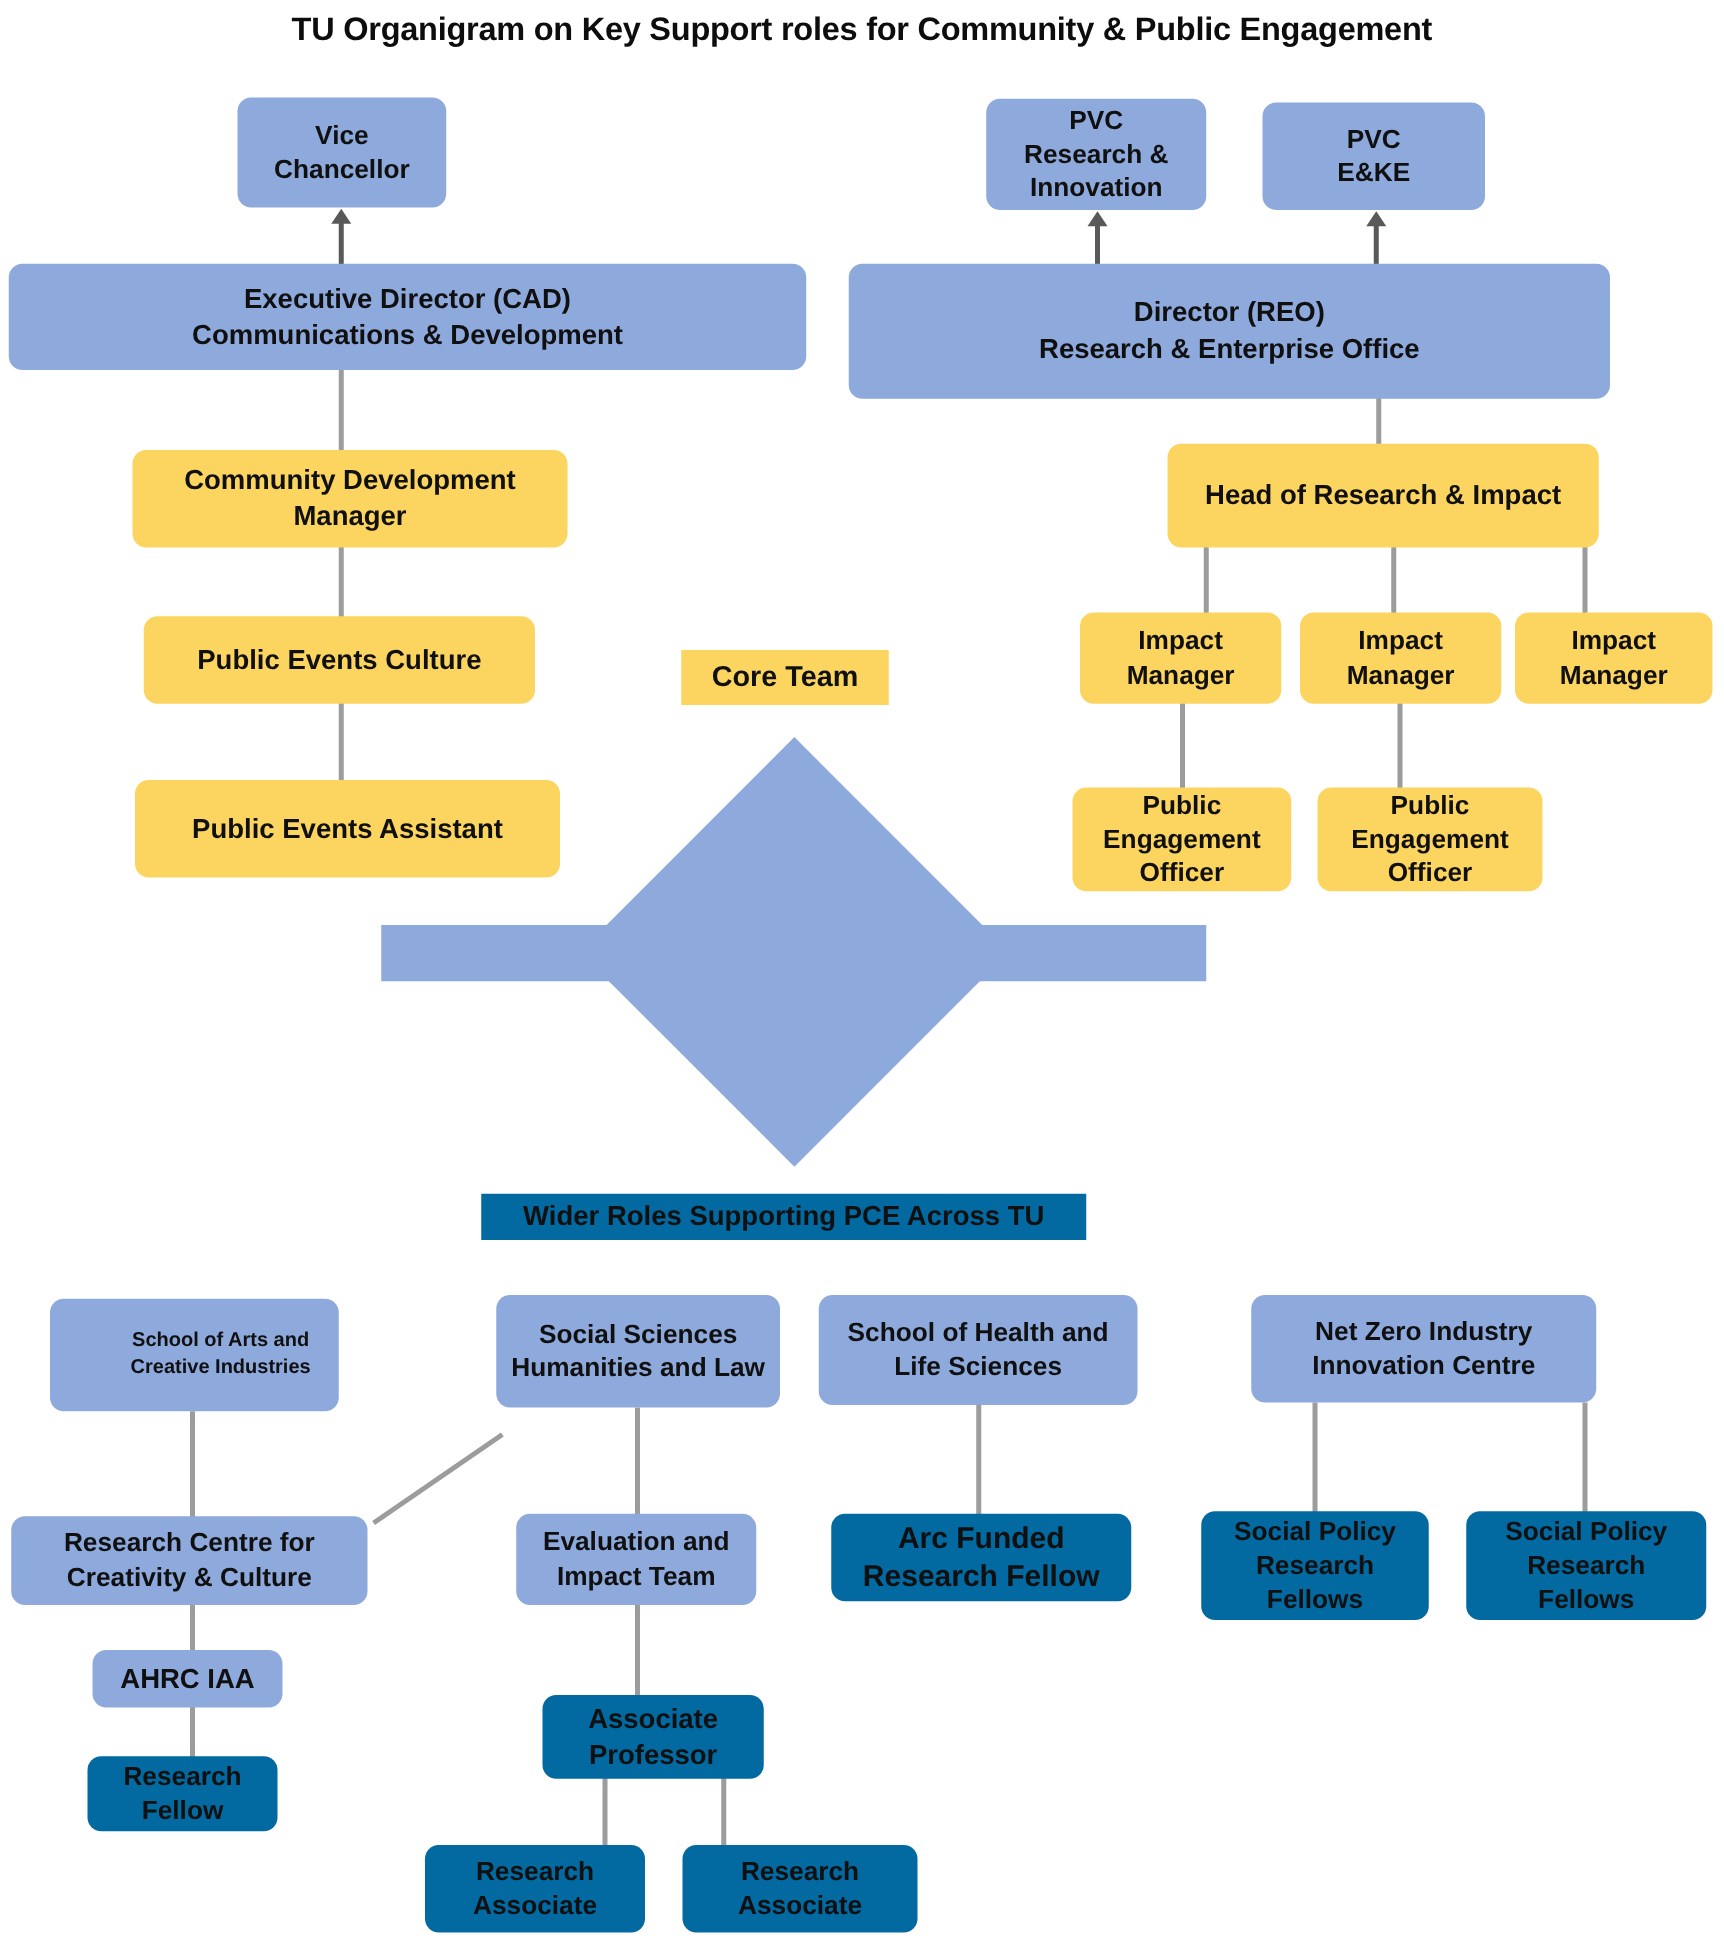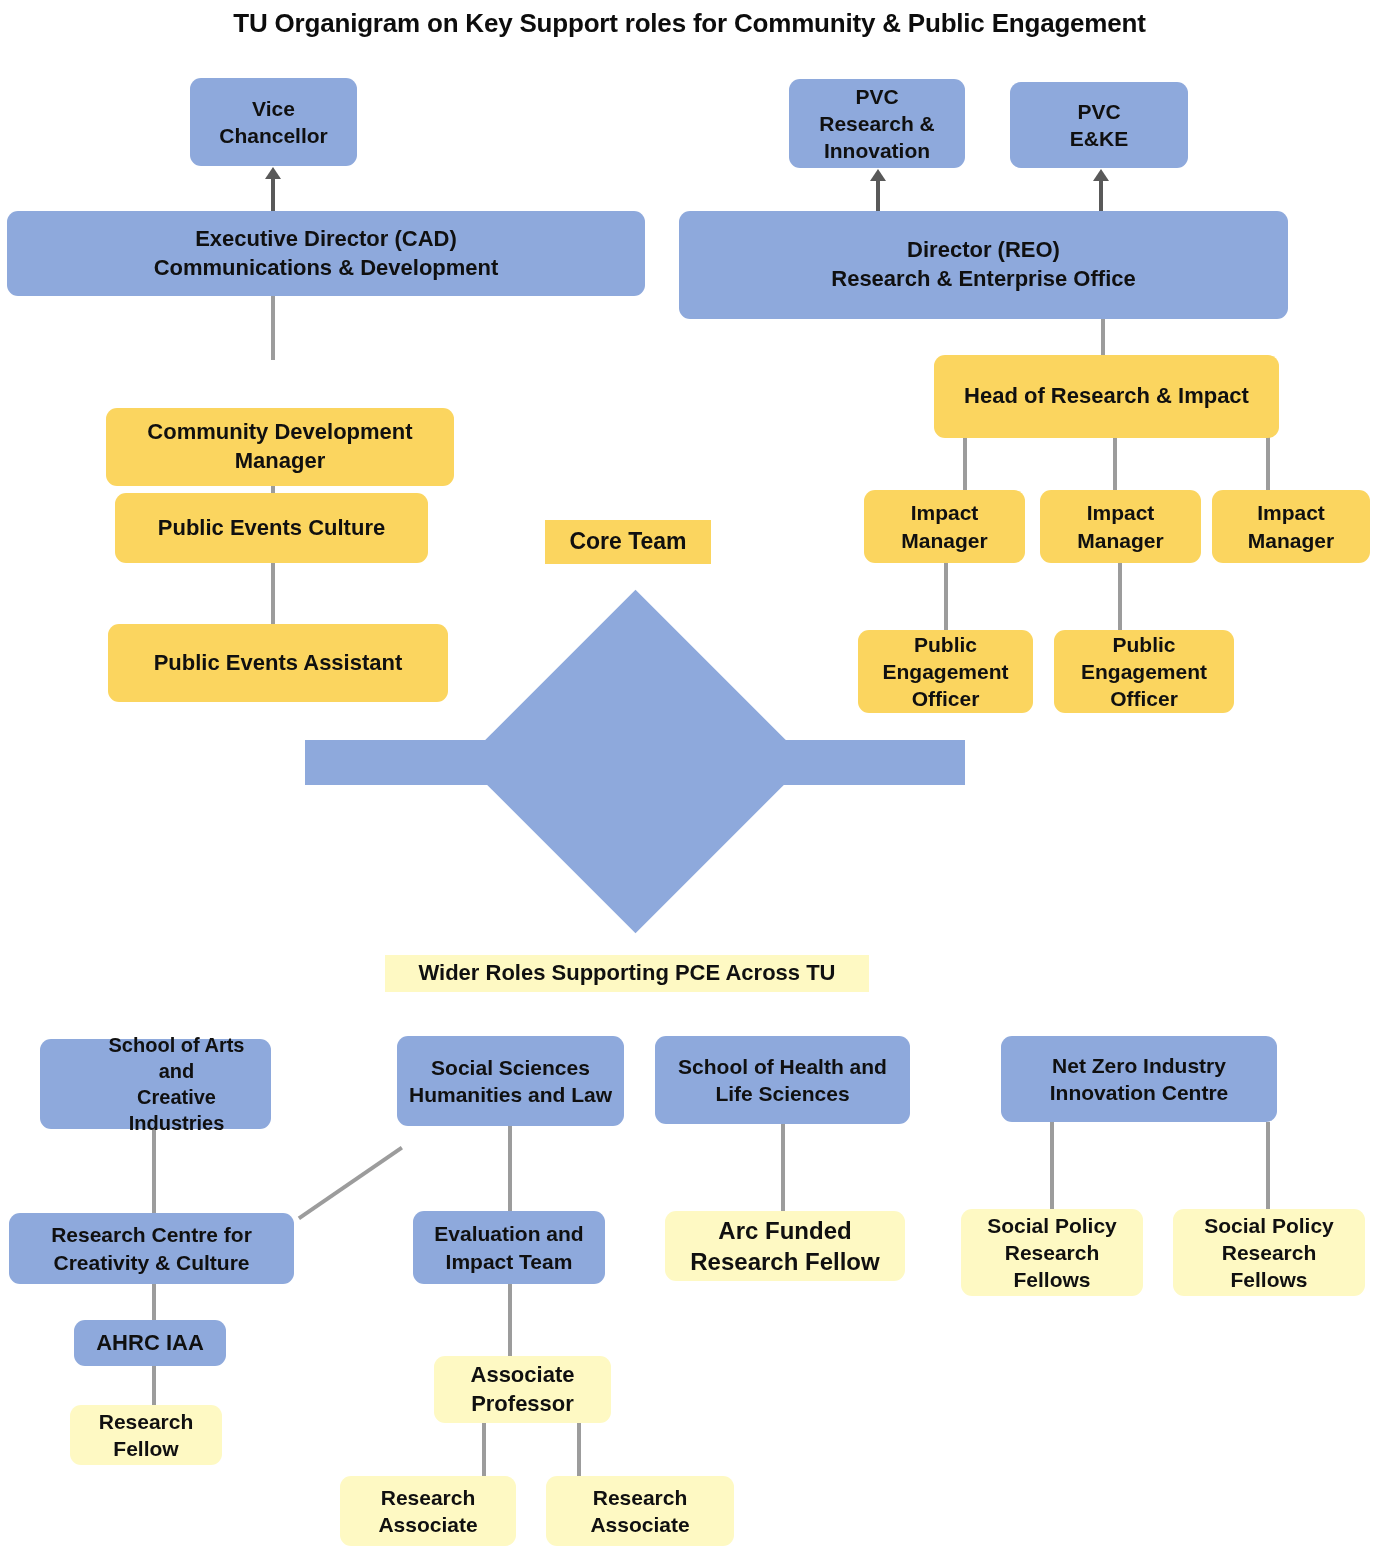--- a/index.html
+++ b/index.html
@@ -41,21 +41,21 @@
     justify-content: center;
     text-align: center;
     font-weight: bold;
     color: #101010;
     line-height: 1.30;
     padding: 2px 6px;
     white-space: pre-line;
   }
   .blue   { background: #8EA9DC; }
   .yellow { background: #FBD55F; }
-  .green  { background: #fef9c3; }
+  .green  { background: #0369a1; }
   .sharp  { border-radius: 0; }
 
   
   .vline {
     position: absolute;
     width: 4px;
     background: #9C9C9C;
   }
   .arrowline {
     position: absolute;
@@ -163,21 +163,21 @@
 
   <div class="node blue" style="left:1010px; top:82px; width:178px; height:86px; font-size:21px;">PVC
 E&amp;KE</div>
 
   <div class="node blue" style="left:7px; top:211px; width:638px; height:85px; font-size:22px;">Executive Director (CAD)
 Communications &amp; Development</div>
 
   <div class="node blue" style="left:679px; top:211px; width:609px; height:108px; font-size:22px;">Director (REO)
 Research &amp; Enterprise Office</div>
 
-  <div class="node yellow" style="left:106px; top:360px; width:348px; height:78px; font-size:22px;margin-top:48px;">Community Development
+  <div class="node yellow" style="left:106px; top:360px; width:348px; height:78px; font-size:22px;">Community Development
 Manager</div>
 
   <div class="node yellow" style="left:115px; top:493px; width:313px; height:70px; font-size:22px;">Public Events Culture</div>
 
   <div class="node yellow" style="left:108px; top:624px; width:340px; height:78px; font-size:22px;">Public Events Assistant</div>
 
   <div class="node yellow" style="left:934px; top:355px; width:345px; height:83px; font-size:22px;">Head of Research &amp; Impact</div>
 
   <div class="node yellow" style="left:864px; top:490px; width:161px; height:73px; font-size:21px;">Impact
 Manager</div>
@@ -197,21 +197,21 @@
 Officer</div>
 
   <div class="node yellow sharp" style="left:545px; top:520px; width:166px; height:44px; font-size:23px;">Core Team</div>
 
   <div class="diamond" style="left:514px; top:640px; width:243px; height:243px;"></div>
 
   <div class="cop-bar" style="left:305px; top:740px; width:660px; height:45px;"></div>
 
   <div class="node green sharp" style="left:385px; top:955px; width:484px; height:37px; font-size:22px;">Wider Roles Supporting PCE Across TU</div>
 
-  <div class="node blue" style="left:40px; top:1039px; width:231px; height:90px; font-size:20px;padding-left:48px;">School of Arts and
+  <div class="node blue" style="left:40px; top:1039px; width:231px; height:90px; font-size:16px;padding-left:48px;">School of Arts and
 Creative Industries</div>
 
   <div class="node blue" style="left:655px; top:1036px; width:255px; height:88px; font-size:21px;">School of Health and
 Life Sciences</div>
 
   <div class="node blue" style="left:397px; top:1036px; width:227px; height:90px; font-size:21px;">Social Sciences
 Humanities and Law</div>
 
   <div class="node blue" style="left:1001px; top:1036px; width:276px; height:86px; font-size:21px;">Net Zero Industry
 Innovation Centre</div>

